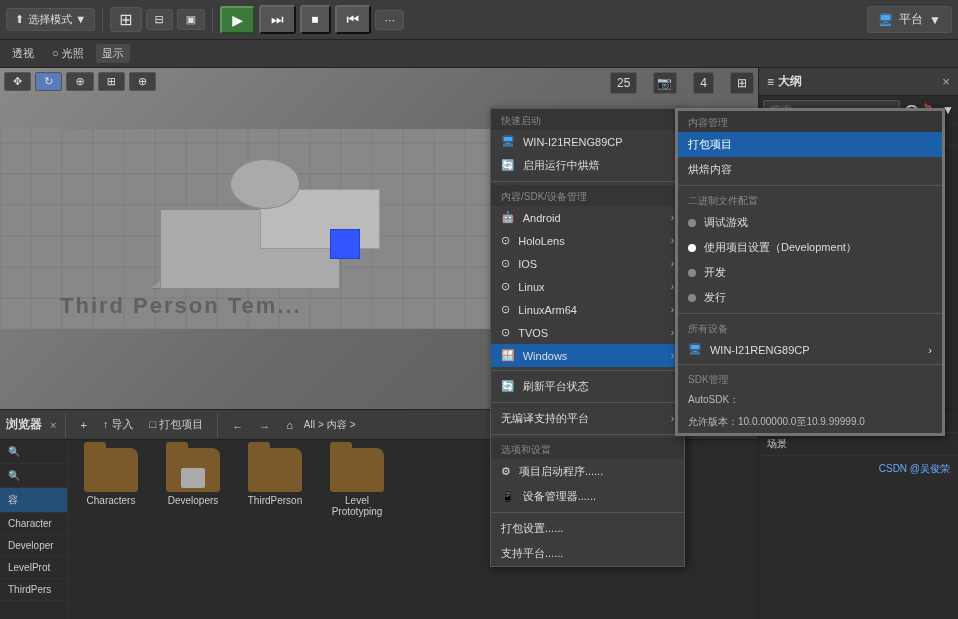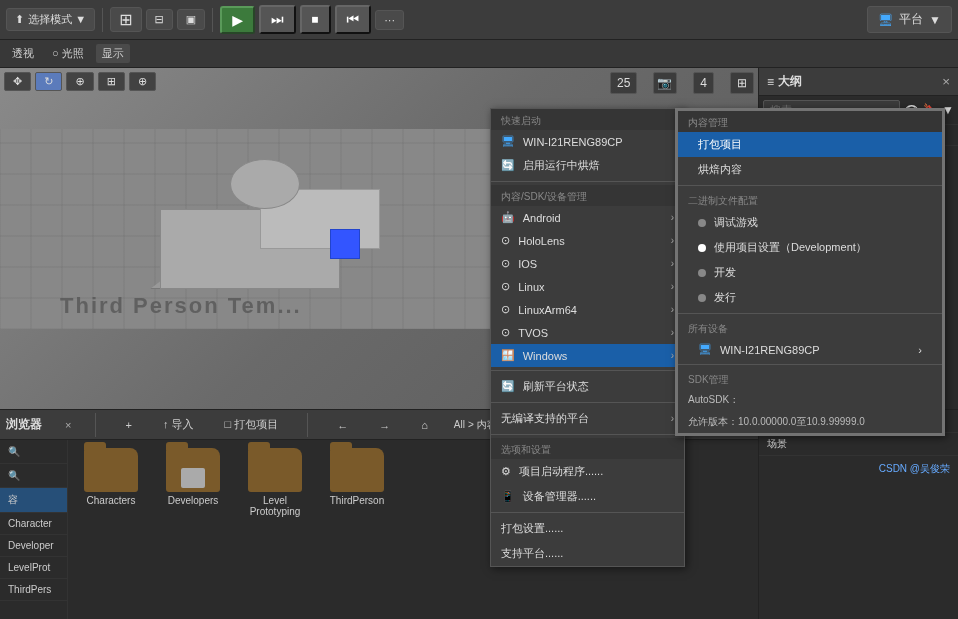--- a/index.html
+++ b/index.html
@@ -248,21 +248,21 @@
       border-top: 1px solid #222;
       display: flex;
       flex-direction: column;
     }
     #browser-toolbar {
       height: 30px;
       background: #3c3c3c;
       display: flex;
       align-items: center;
       padding: 0 6px;
-      gap: 21px;
+      gap: 6px;
       border-bottom: 1px solid #222;
     }
     .browser-btn {
       background: transparent;
       border: none;
       color: #ccc;
       font-size: 11px;
       cursor: pointer;
       padding: 2px 5px;
       border-radius: 2px;
@@ -412,21 +412,21 @@
       box-shadow: 2px 2px 8px rgba(0,0,0,0.5);
       z-index: 101;
     }
     .ws-section-title {
       font-size: 10px;
       color: #888;
       padding: 5px 10px 2px;
       background: #353535;
     }
     .ws-item {
-      padding: 5px 20px;
+      padding: 5px 10px;
       cursor: pointer;
       display: flex;
       align-items: center;
       gap: 8px;
       font-size: 11px;
       color: #ddd;
     }
     .ws-item.highlighted { background: #1a5fa8; color: #fff; }
     .ws-item .dot {
       width: 8px;
@@ -622,25 +622,25 @@
         <div class="file-item">
           <div class="file-folder"></div>
           <span class="file-label">Characters</span>
         </div>
         <div class="file-item">
           <div class="file-folder has-icon"></div>
           <span class="file-label">Developers</span>
         </div>
         <div class="file-item">
           <div class="file-folder"></div>
-          <span class="file-label">Level Prototyping</span>
+          <span class="file-label">ThirdPerson</span>
         </div>
         <div class="file-item">
           <div class="file-folder"></div>
-          <span class="file-label">ThirdPerson</span>
+          <span class="file-label">Level Prototyping</span>
         </div>
       </div>
     </div>
   </div>
 
   <div style="position:absolute;bottom:0;right:0;width:200px;height:210px;background:#2b2b2b;border-top:1px solid #222;border-left:1px solid #222;overflow:hidden;">
     <div style="padding:4px 8px;border-bottom:1px solid #333;font-size:10px;cursor:pointer;color:#ccc;">▶ 高级</div>
     <div style="padding:4px 8px;border-bottom:1px solid #333;font-size:10px;color:#ccc;">场景</div>
     <div style="padding:6px 8px;font-size:10px;color:#6af;text-align:right;">CSDN @吴俊荣</div>
   </div>

